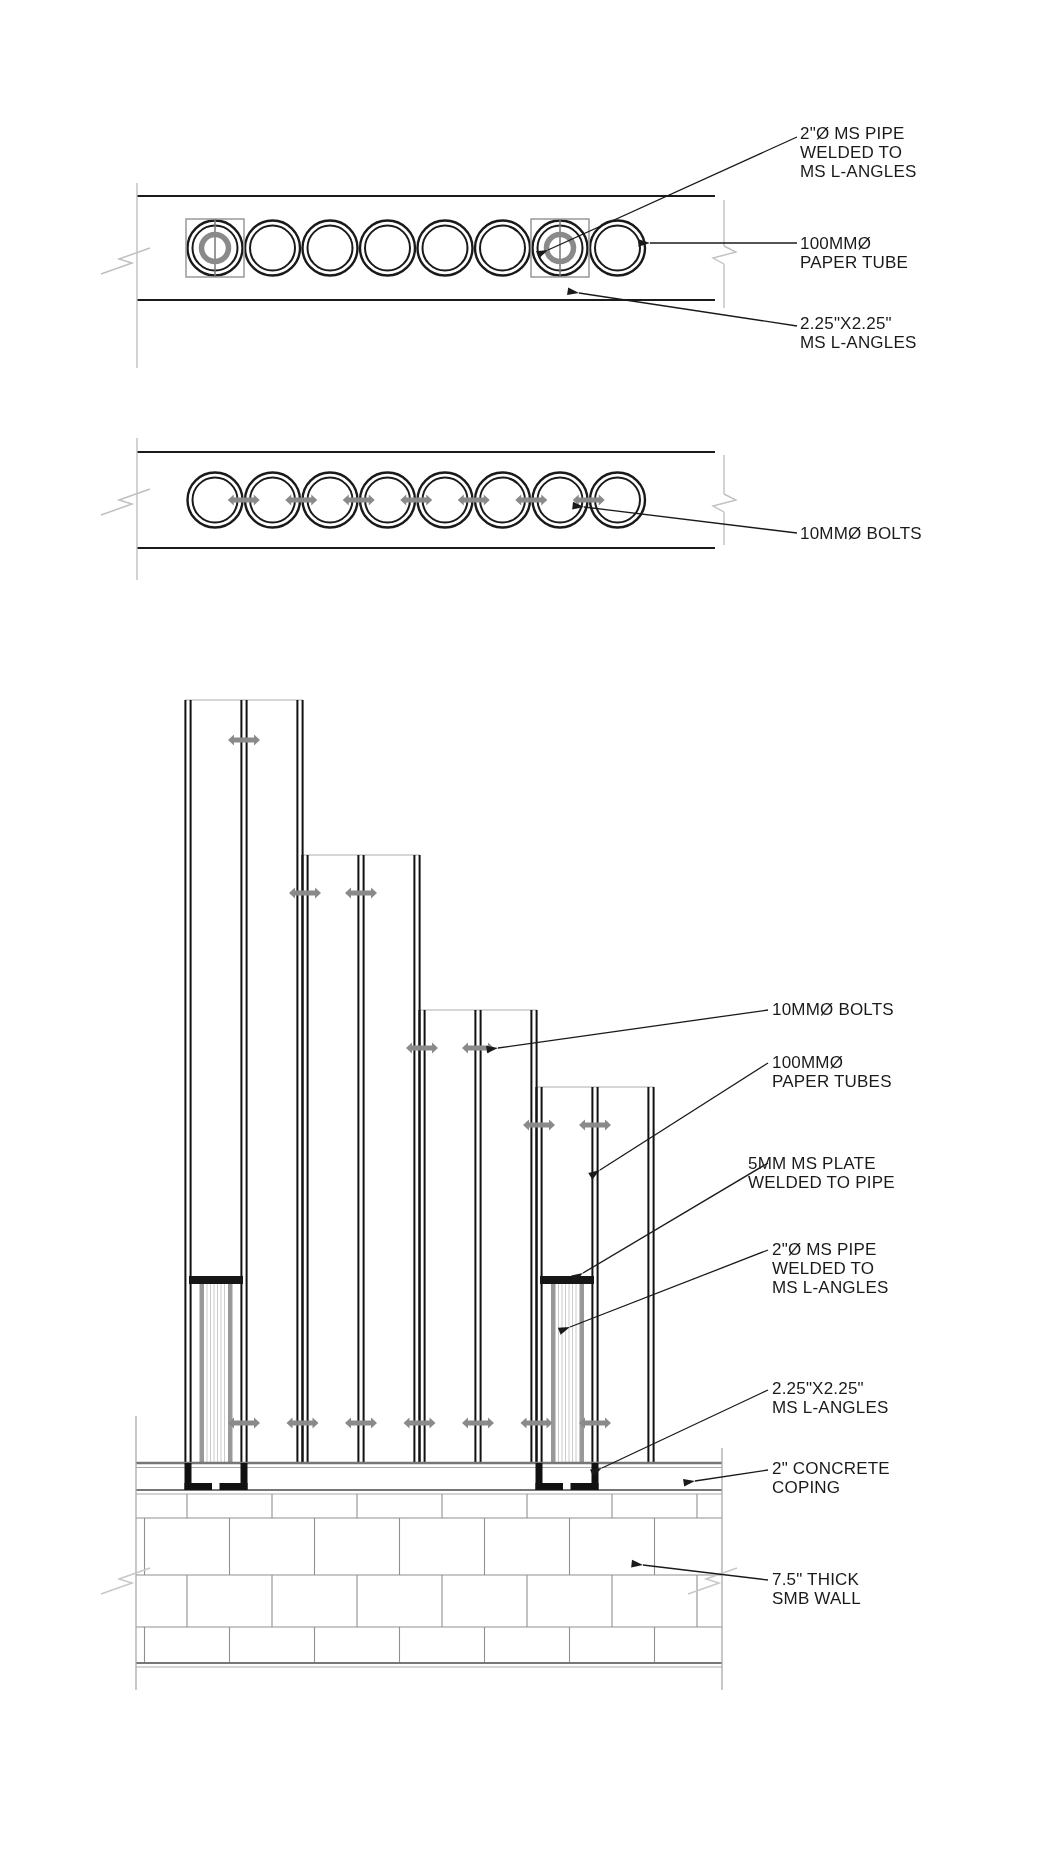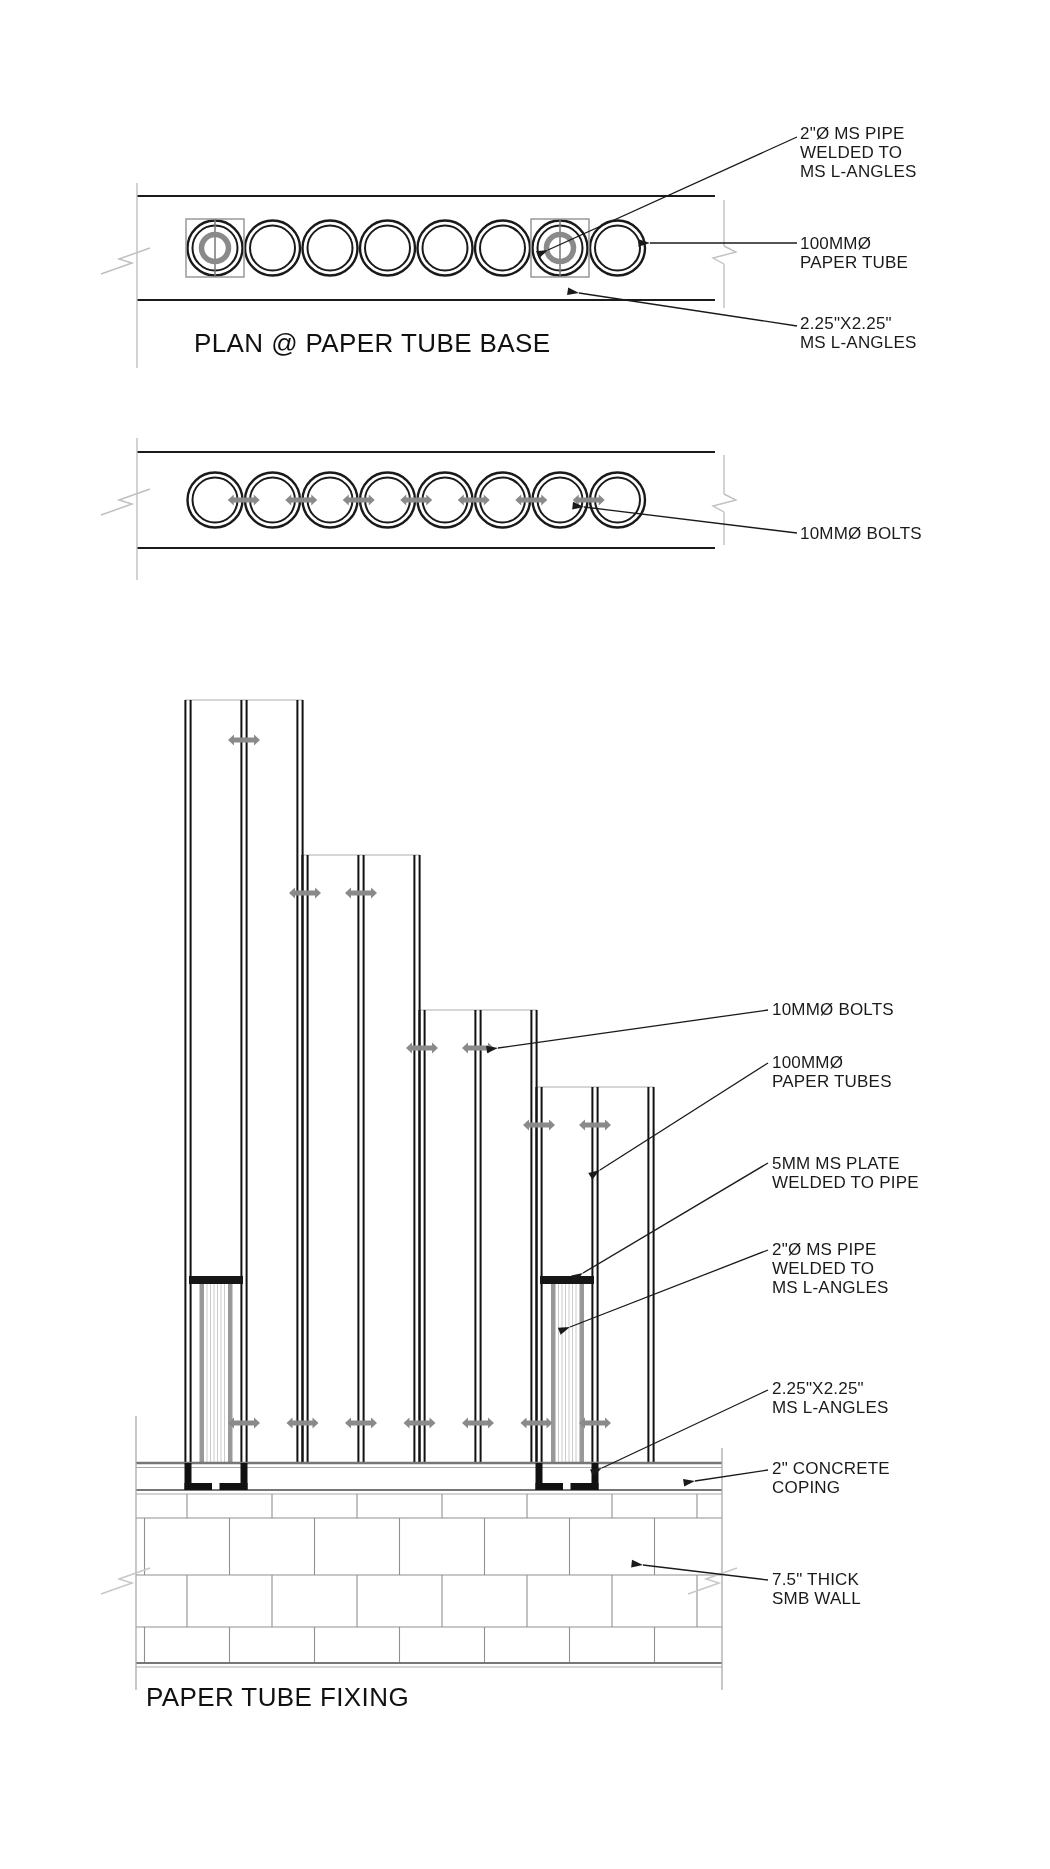--- a/index.html
+++ b/index.html
@@ -268,28 +268,26 @@
 MS L-ANGLES</div>
 <div class="anno" style="left:800px;top:234px">100MMØ
 PAPER TUBE</div>
 <div class="anno" style="left:800px;top:314px">2.25"X2.25"
 MS L-ANGLES</div>
 <div class="anno" style="left:800px;top:524px">10MMØ BOLTS</div>
 
 <div class="anno" style="left:772px;top:1000px">10MMØ BOLTS</div>
 <div class="anno" style="left:772px;top:1053px">100MMØ
 PAPER TUBES</div>
-<div class="anno" style="left:772px;top:1154px">5MM MS PLATE
+<div class="anno" style="left:748px;top:1154px">5MM MS PLATE
 WELDED TO PIPE</div>
 <div class="anno" style="left:772px;top:1240px">2"Ø MS PIPE
 WELDED TO
 MS L-ANGLES</div>
 <div class="anno" style="left:772px;top:1379px">2.25"X2.25"
 MS L-ANGLES</div>
 <div class="anno" style="left:772px;top:1459px">2" CONCRETE
 COPING</div>
 <div class="anno" style="left:772px;top:1570px">7.5" THICK
 SMB WALL</div>
 
-<div class="title" style="left:194px;top:328px">PLAN @ PAPER TUBE BASE</div>
-<div class="title" style="left:146px;top:1682px">PAPER TUBE FIXING</div>
 
 </div>
 
 </body></html>

